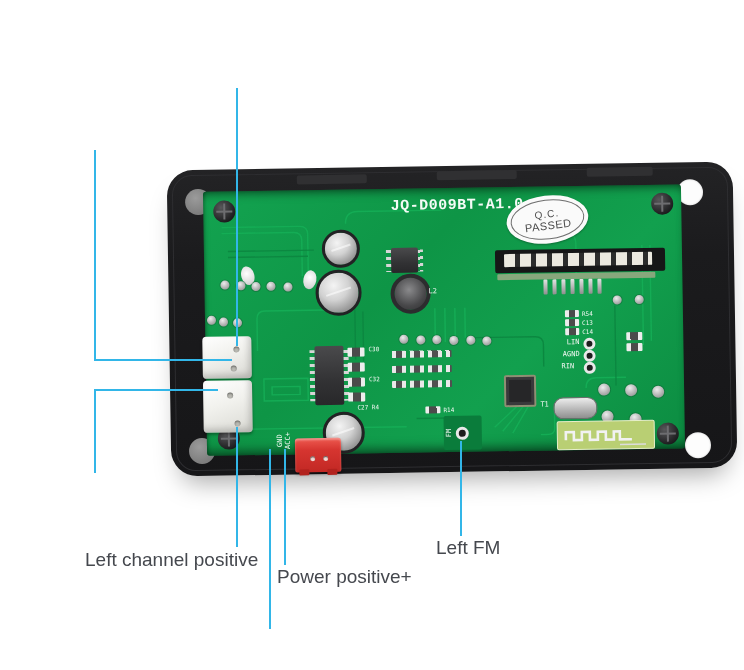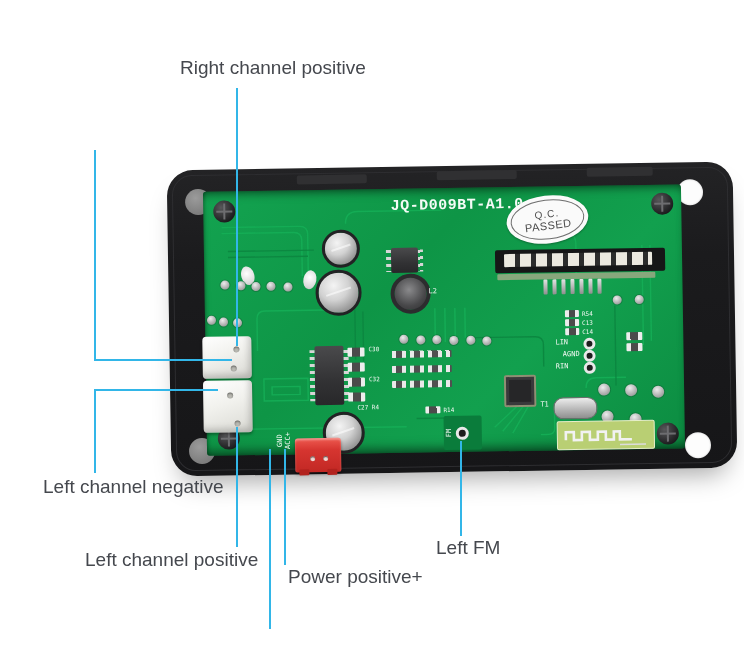--- a/index.html
+++ b/index.html
@@ -98,34 +98,32 @@
        box-shadow:inset -3px -4px 6px rgba(0,0,0,.18),0 2px 3px rgba(0,0,0,.35);}
   .wht-conn i{position:absolute;width:6px;height:6px;border-radius:50%;background:#b9b9b2;box-shadow:inset 0 1px 2px rgba(0,0,0,.45);}
 
   .rot90{transform:rotate(-90deg);transform-origin:center;}
 </style>
 </head>
 <body>
 
 <div class="stage">
 
-  <div class="co-label" style="left:180px;top:57px">Right channel positive</div>
   <div class="co-line v" style="left:236px;top:88px;height:258px"></div>
 
   <div class="co-line v" style="left:94px;top:150px;height:211px"></div>
   <div class="co-line h" style="left:94px;top:359px;width:138px"></div>
 
-  <div class="co-label" style="left:43px;top:476px">Left channel negative</div>
   <div class="co-line h" style="left:94px;top:389px;width:124px"></div>
   <div class="co-line v" style="left:94px;top:389px;height:84px"></div>
 
   <div class="co-label" style="left:85px;top:549px">Left channel positive</div>
   <div class="co-line v" style="left:236px;top:427px;height:120px"></div>
 
-  <div class="co-label" style="left:288px;top:566px">Power positive+</div>
+  <div class="co-label" style="left:277px;top:566px">Power positive+</div>
   <div class="co-line v" style="left:284px;top:449px;height:116px"></div>
 
   <div class="co-line v" style="left:269px;top:449px;height:180px"></div>
 
   <div class="co-label" style="left:436px;top:537px">Left FM</div>
   <div class="co-line v" style="left:460px;top:441px;height:95px"></div>
 
   <div class="board">
 
     <div class="hole gray" style="left:18px;top:19px"></div>
@@ -243,23 +241,23 @@
       <div class="silk fs5" style="left:237px;top:218px">R14</div>
 
       <div class="qfn"></div>
       <div class="crystal"></div>
       <div class="silk fs6" style="left:334px;top:214px">T1</div>
 
       <div class="fm-zone"></div>
       <div class="pad" style="left:249px;top:239px;width:7px;height:7px"></div>
       <div class="silk fs6 rot90" style="left:238px;top:241px">FM</div>
 
-      <div class="silk fs6" style="left:350px;top:152px;width:24px;">LIN</div>
+      <div class="silk fs6" style="left:350px;top:152px;width:24px;text-align:right">LIN</div>
       <div class="silk fs6" style="left:346px;top:164px;width:28px;text-align:right">AGND</div>
-      <div class="silk fs6" style="left:350px;top:176px;width:24px;text-align:left">RIN</div>
+      <div class="silk fs6" style="left:350px;top:176px;width:24px;text-align:center">RIN</div>
       <div class="pad" style="left:378px;top:152px;width:6px;height:6px"></div>
       <div class="pad" style="left:378px;top:164px;width:6px;height:6px"></div>
       <div class="pad" style="left:378px;top:176px;width:6px;height:6px"></div>
 
       <div class="smd" style="left:360px;top:124px;width:14px;height:7px"></div>
       <div class="smd" style="left:360px;top:133px;width:14px;height:7px"></div>
       <div class="smd" style="left:360px;top:142px;width:14px;height:7px"></div>
       <div class="silk fs5" style="left:377px;top:124px">R54</div>
       <div class="silk fs5" style="left:377px;top:133px">C13</div>
       <div class="silk fs5" style="left:377px;top:142px">C14</div>

